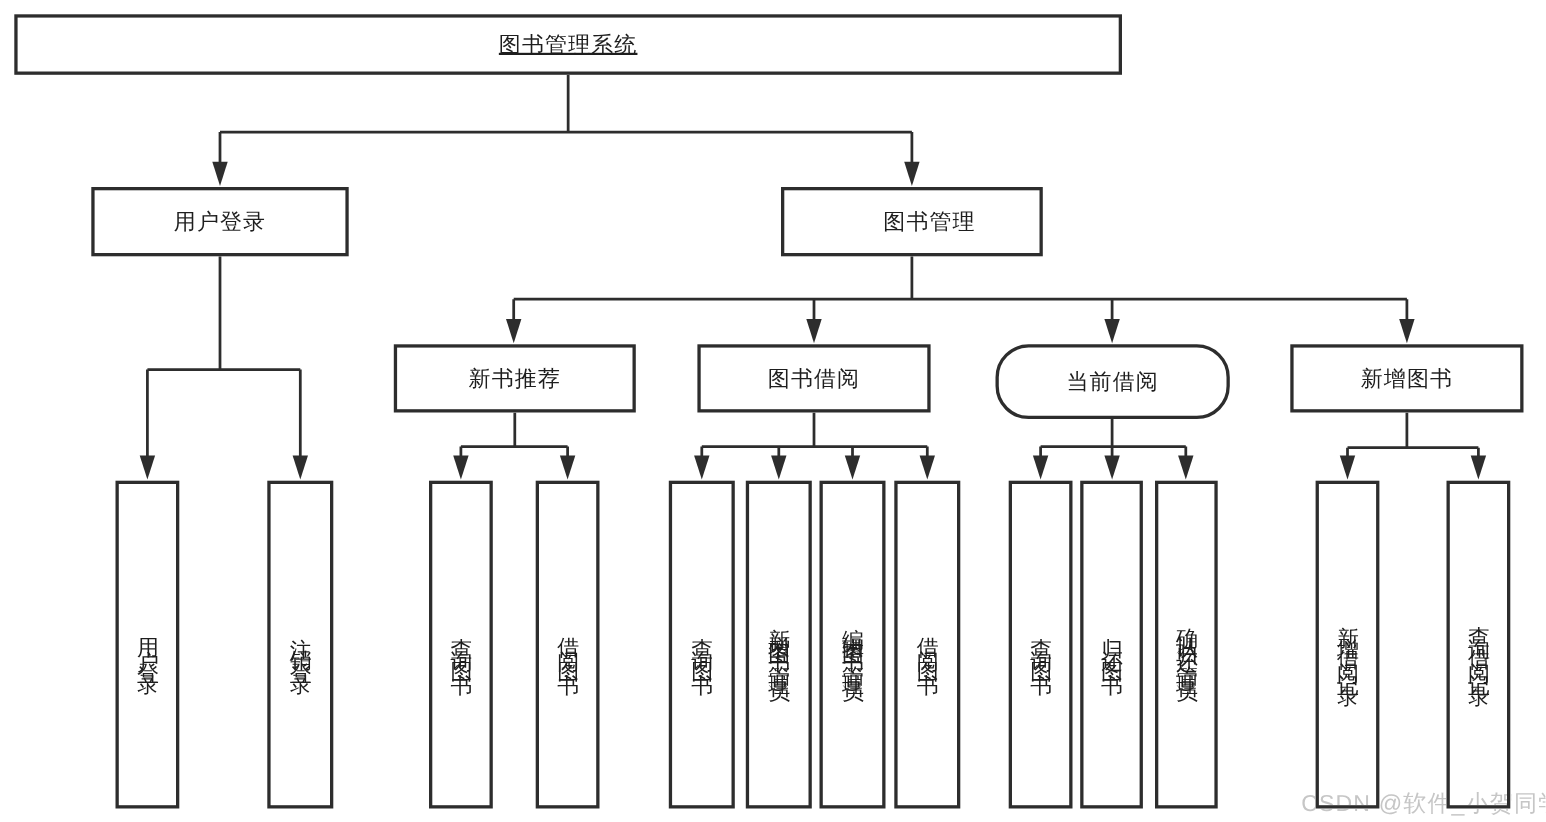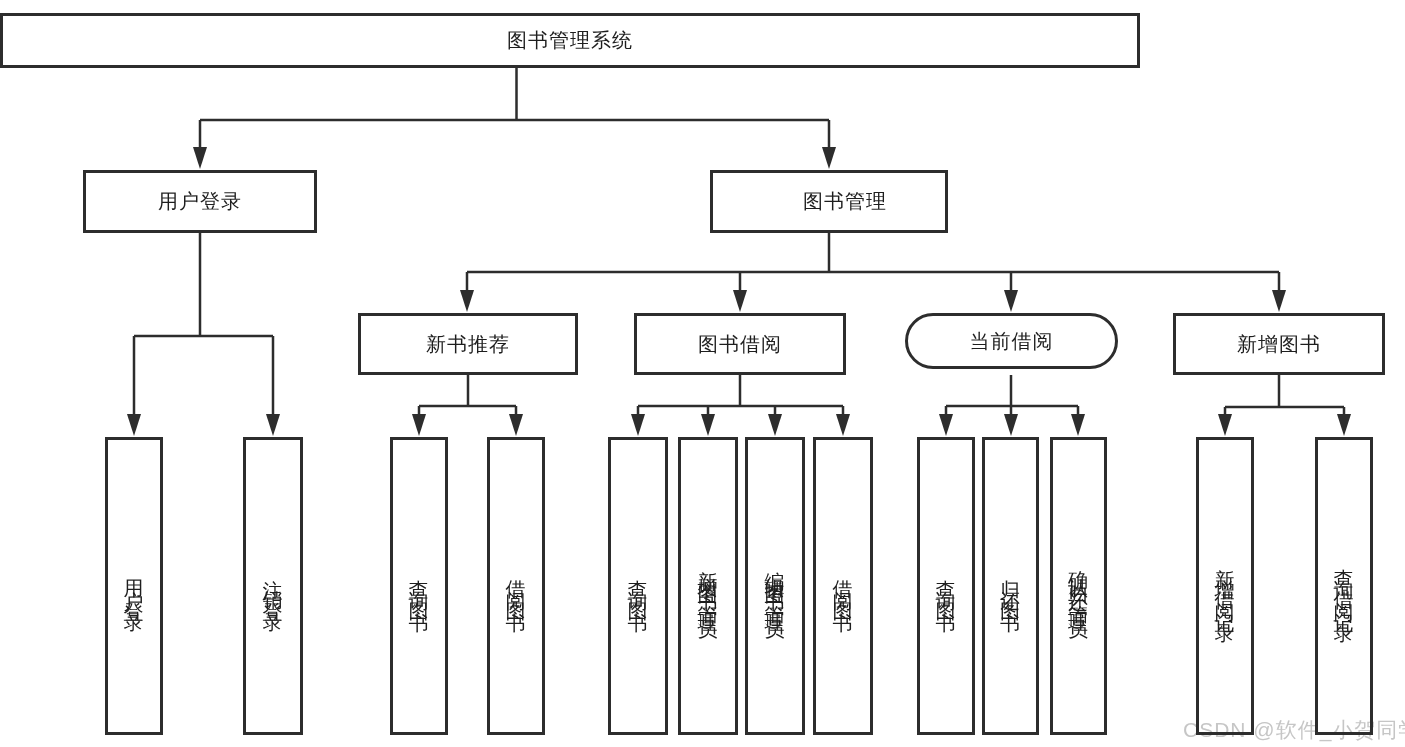--- a/index.html
+++ b/index.html
@@ -84,38 +84,38 @@
       <polygon points="768,414 782,414 775,436"></polygon>
       <polygon points="836,414 850,414 843,436"></polygon>
       <polygon points="939,414 953,414 946,436"></polygon>
       <polygon points="1004,414 1018,414 1011,436"></polygon>
       <polygon points="1071,414 1085,414 1078,436"></polygon>
       <polygon points="1218,414 1232,414 1225,436"></polygon>
       <polygon points="1337,414 1351,414 1344,436"></polygon>
     </g>
   </svg>
 
-  <div class="box hbox" style="left:0; top:13px; width:1140px; height:55px;">
+  <div class="box hbox" style="left:13px; top:13px; width:1007px; height:55px;text-decoration:underline;">
     <span>图书管理系统</span>
   </div>
 
   <div class="box hbox" style="left:83px; top:170px; width:234px; height:63px;">
     <span>用户登录</span>
   </div>
   <div class="box hbox" style="left:710px; top:170px; width:238px; height:63px;padding-left:32px;">
     <span>图书管理</span>
   </div>
 
   <div class="box hbox" style="left:358px; top:313px; width:220px; height:62px;">
     <span>新书推荐</span>
   </div>
   <div class="box hbox" style="left:634px; top:313px; width:212px; height:62px;">
     <span>图书借阅</span>
   </div>
-  <div class="box hbox" style="left:905px; top:313px; width:213px; height:56px;border-radius:30px;">
+  <div class="box hbox" style="left:905px; top:313px; width:213px; height:68px;border-radius:30px;">
     <span>当前借阅</span>
   </div>
   <div class="box hbox" style="left:1173px; top:313px; width:212px; height:62px;">
     <span>新增图书</span>
   </div>
 
   <div class="box vleaf" style="left:105px; width:58px;">
     <span class="vtext">用户登录</span>
   </div>
   <div class="box vleaf" style="left:243px; width:60px;">

